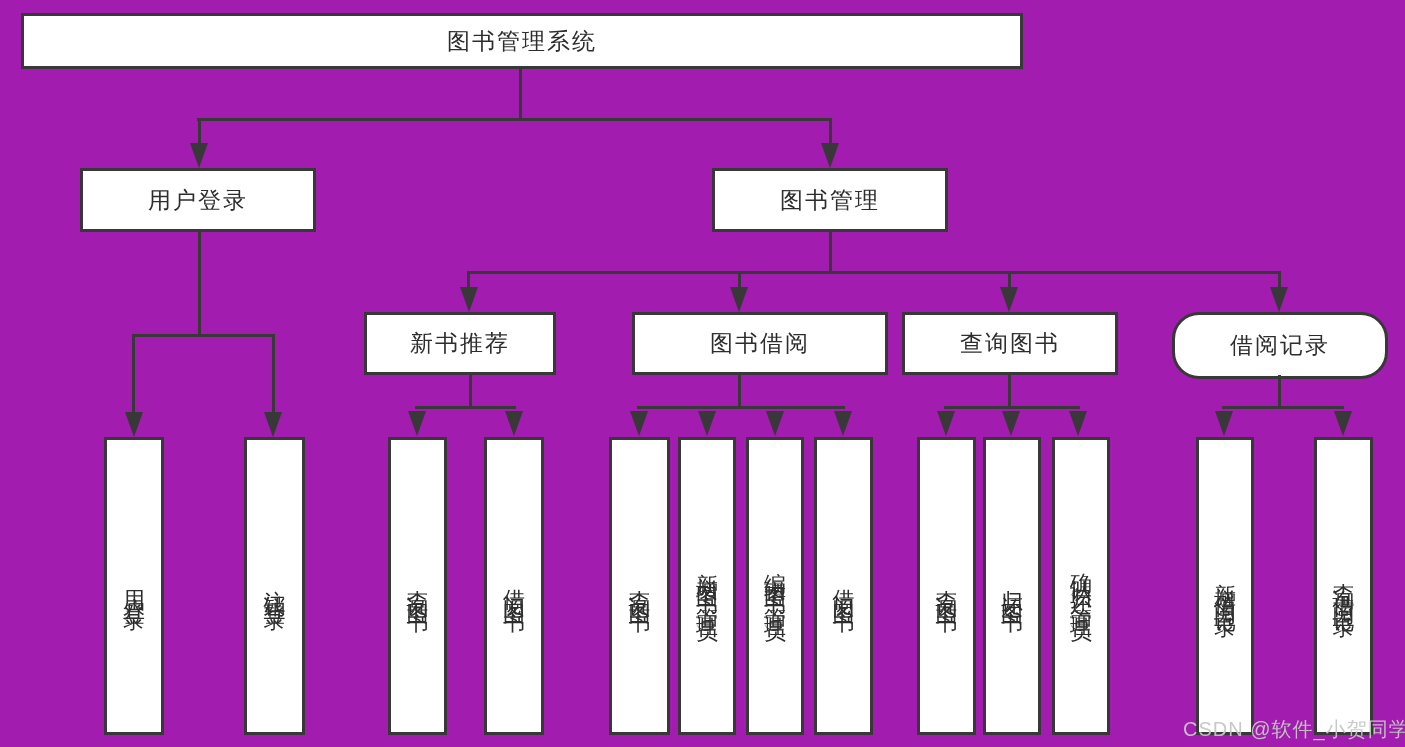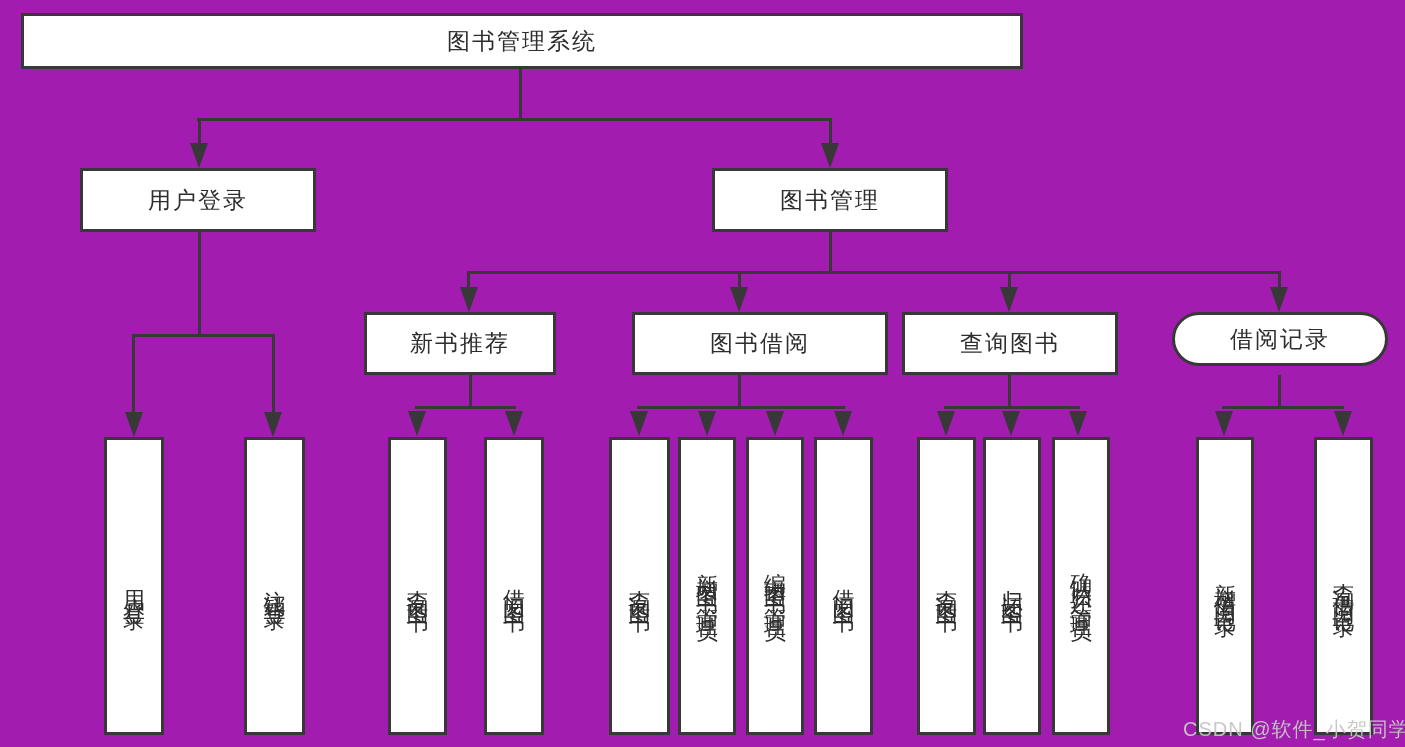--- a/index.html
+++ b/index.html
@@ -108,21 +108,21 @@
 
   <div class="box" style="left:364px; top:312px; width:192px; height:63px;">
     <span class="hlabel">新书推荐</span>
   </div>
   <div class="box" style="left:632px; top:312px; width:256px; height:63px;">
     <span class="hlabel">图书借阅</span>
   </div>
   <div class="box" style="left:902px; top:312px; width:216px; height:63px;">
     <span class="hlabel">查询图书</span>
   </div>
-  <div class="box" style="left:1172px; top:312px; width:216px; height:54px;border-radius:27px;">
+  <div class="box" style="left:1172px; top:312px; width:216px; height:67px;border-radius:27px;">
     <span class="hlabel">借阅记录</span>
   </div>
 
   <div class="line" style="left:469px; top:375px; width:3px; height:33px;"></div>
   <div class="line" style="left:415px; top:406px; width:101px; height:3px;"></div>
   <div class="arrow" style="left:408px; top:411px;"></div>
   <div class="arrow" style="left:505px; top:411px;"></div>
   <div class="box" style="left:388px; top:437px; width:59px; height:298px;">
     <span class="vlabel">查询图书</span>
   </div>

